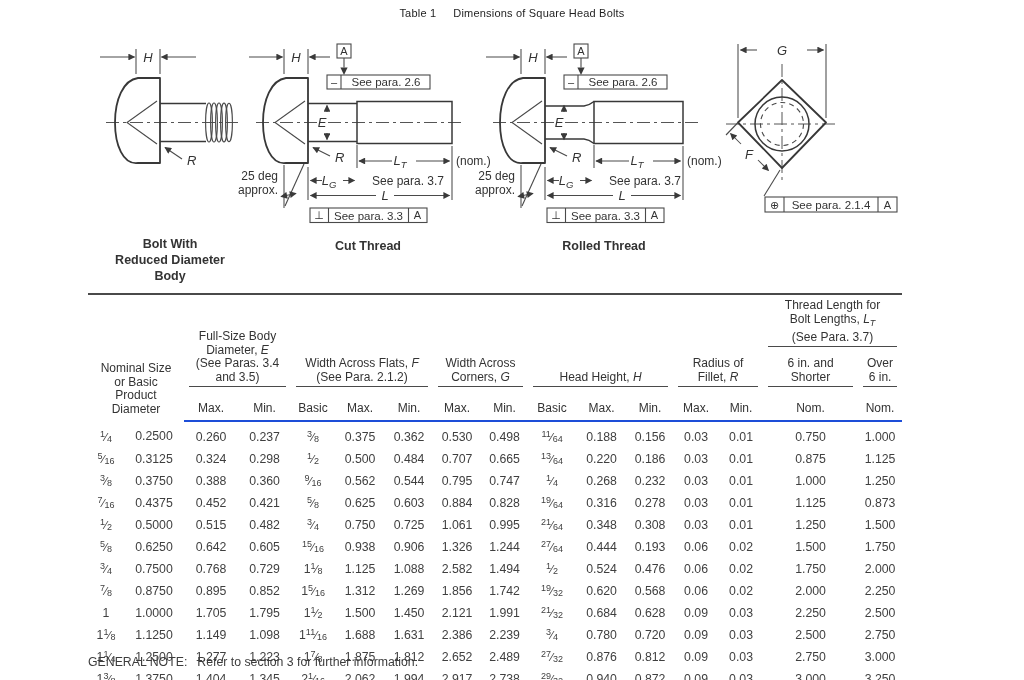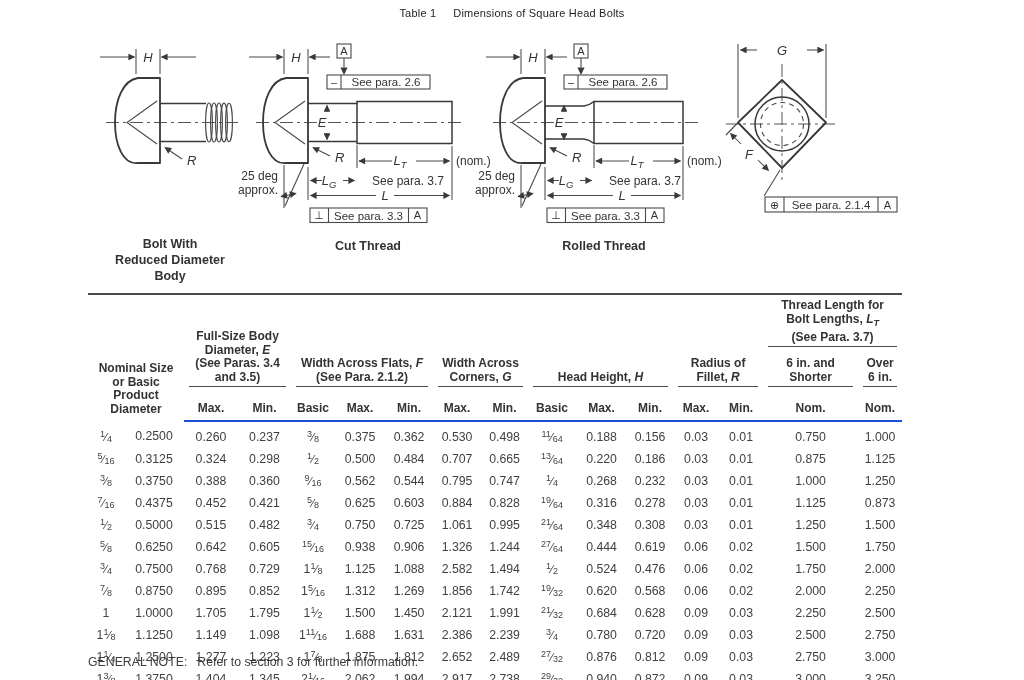--- a/index.html
+++ b/index.html
@@ -18,21 +18,21 @@
   .ol{stroke:#383838;stroke-width:1.8;fill:none;stroke-linejoin:round;}
   .ml{stroke:#383838;stroke-width:1.5;fill:none;}
   .tl{stroke:#4a4a4a;stroke-width:1.1;fill:none;}
   .dim{stroke:#4a4a4a;stroke-width:1.05;fill:none;}
   .cl{stroke:#555;stroke-width:1;stroke-dasharray:13 4 3 4;fill:none;}
   .dash{stroke:#4a4a4a;stroke-width:1.1;stroke-dasharray:5 4;fill:none;}
 
   table.dtable{position:absolute;left:88px;top:293px;width:814px;
       border-collapse:collapse;table-layout:fixed;
       border-top:2px solid #4a4a4a;border-bottom:2px solid #4a4a4a;}
-  .dtable thead th{font-size:12px;font-weight:bold;vertical-align:bottom;
+  .dtable thead th{font-size:12px;font-weight:normal;vertical-align:bottom;
       padding:0;color:#333;line-height:13.5px;}
   .dtable tr.r1 th{height:52px;}
   .dtable tr.r2 th{height:40px;}
   .dtable tr.r3 th{height:28px;padding-bottom:5px;border-bottom:2px solid #1d4ed8;}
   .dtable th.nominal{padding-bottom:5px;}
   .gu{display:block;border-bottom:1.3px solid #4a4a4a;padding-bottom:2px;margin:0 5px;}
   .dtable tbody td{font-size:12.3px;text-align:center;padding:0;height:17px;
       line-height:17px;color:#3f3f3f;white-space:nowrap;}
   .dtable tbody tr:first-child td{padding-top:4px;}
   .dtable tbody tr:last-child td{padding-bottom:6px;}
@@ -425,21 +425,21 @@
         <td>0.6250</td>
         <td>0.642</td>
         <td>0.605</td>
         <td><span class="nu">15</span><span class="fs">⁄</span><span class="de">16</span></td>
         <td>0.938</td>
         <td>0.906</td>
         <td>1.326</td>
         <td>1.244</td>
         <td><span class="nu">27</span><span class="fs">⁄</span><span class="de">64</span></td>
         <td>0.444</td>
-        <td>0.619</td>
+        <td>0.193</td>
         <td>0.06</td>
         <td>0.02</td>
         <td>1.500</td>
         <td>1.750</td>
       </tr>
       <tr>
         <td><span class="nu">3</span><span class="fs">⁄</span><span class="de">4</span></td>
         <td>0.7500</td>
         <td>0.768</td>
         <td>0.729</td>

